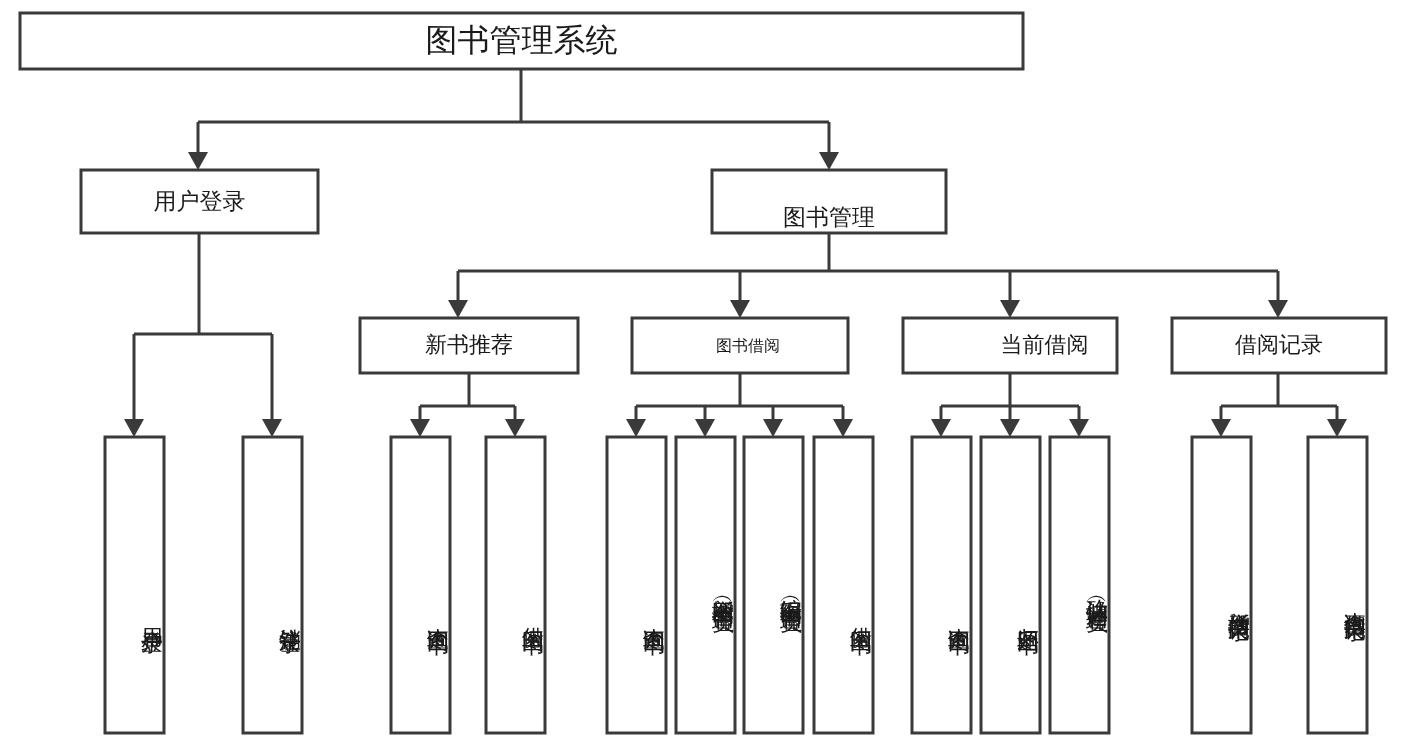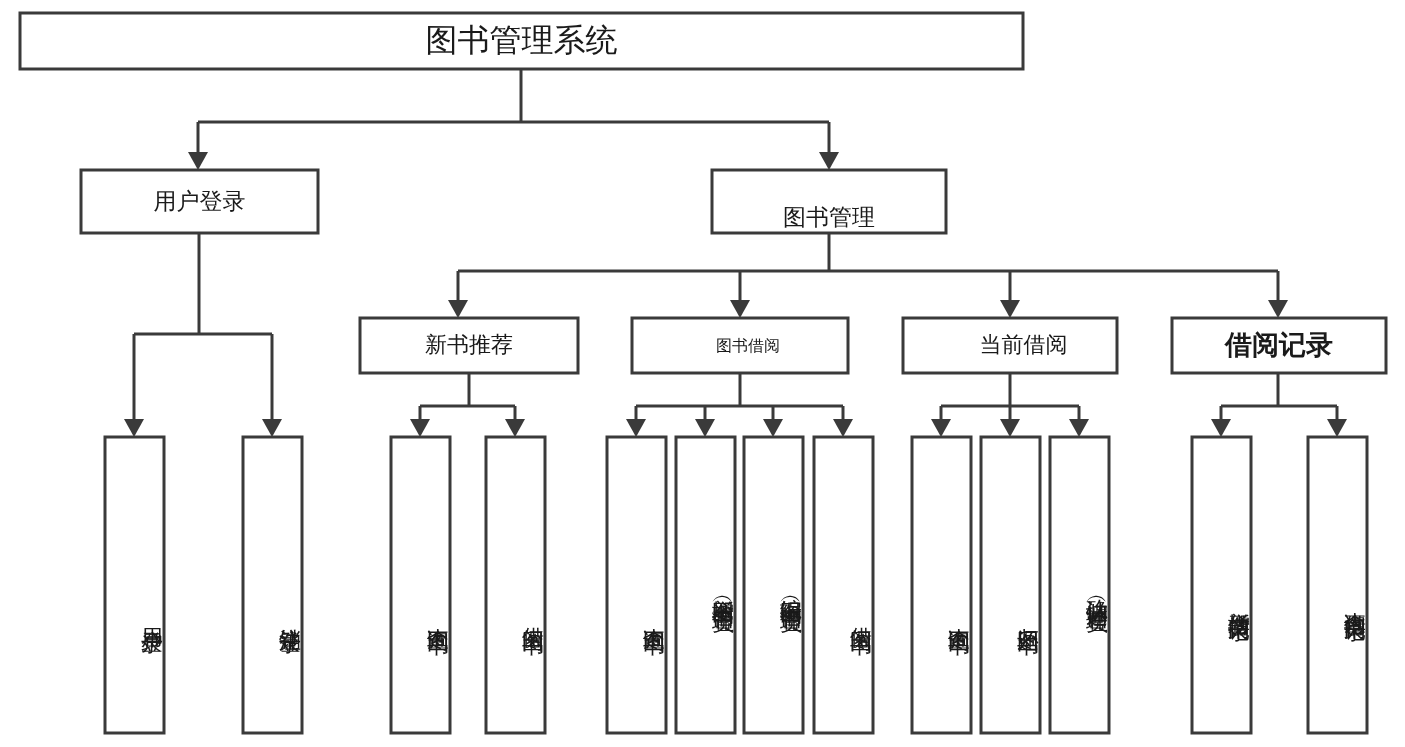--- a/index.html
+++ b/index.html
@@ -187,22 +187,22 @@
     <rect class="node-rect" x="1308" y="437" width="59" height="296"></rect>
   </svg>
 
   <div class="node-label horizontal" style="left:20px; top:13px; width:1003px; height:56px; font-size:32px;">图书管理系统</div>
 
   <div class="node-label horizontal" style="left:81px; top:170px; width:237px; height:63px; font-size:23px;">用户登录</div>
   <div class="node-label horizontal" style="left:712px; top:186px; width:234px; height:63px; font-size:23px;">图书管理</div>
 
   <div class="node-label horizontal" style="left:360px; top:318px; width:218px; height:55px; font-size:22px;text-align:right;">新书推荐</div>
   <div class="node-label horizontal" style="left:632px; top:318px; width:216px; height:55px; font-size:16px;margin-left:8px;">图书借阅</div>
-  <div class="node-label horizontal" style="left:903px; top:318px; width:241px; height:55px; font-size:22px;">当前借阅</div>
-  <div class="node-label horizontal" style="left:1172px; top:318px; width:214px; height:55px; font-size:27px;font-weight:bold;">借阅记录</div>
+  <div class="node-label horizontal" style="left:924px; top:318px; width:241px; height:55px; font-size:22px;">当前借阅</div>
+  <div class="node-label horizontal" style="left:1172px; top:318px; width:214px; height:55px; font-size:22px;">借阅记录</div>
 
   <div class="node-label vertical" style="left:105px; top:490px; width:59px; height:243px;">用户登录</div>
   <div class="node-label vertical" style="left:243px; top:490px; width:59px; height:243px;">注销登录</div>
 
   <div class="node-label vertical" style="left:391px; top:490px; width:59px; height:243px;">查询图书</div>
   <div class="node-label vertical" style="left:486px; top:490px; width:59px; height:243px;">借阅图书</div>
 
   <div class="node-label vertical" style="left:607px; top:490px; width:59px; height:243px;">查询图书</div>
   <div class="node-label vertical" style="left:676px; top:443px; width:59px; height:290px;">新增图书（管理员）</div>
   <div class="node-label vertical" style="left:744px; top:443px; width:59px; height:290px;">编辑图书（管理员）</div>

